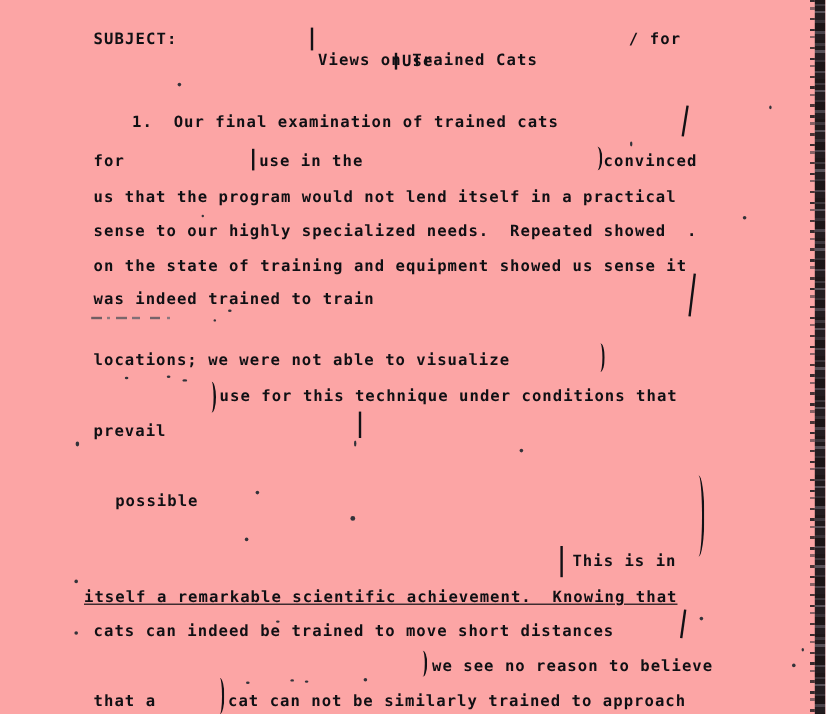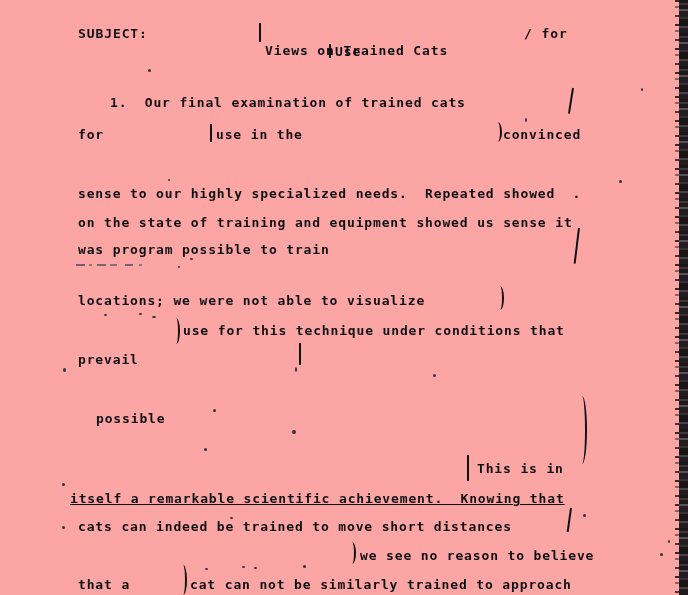--- a/index.html
+++ b/index.html
@@ -120,26 +120,27 @@
   <div class="tl" style="left:78px; top:128px;text-align:center;">for</div>
 
   <div class="stroke" style="left:210px; top:124px; width:2px; height:18px;"></div>
 
   <div class="tl" style="left:216px; top:128px;">use in the</div>
 
   <div class="stroke curve" style="left:494px; top:122px; width:6px; height:20px;"></div>
 
   <div class="tl" style="left:503px; top:128px;">convinced</div>
 
+  <div class="tl" style="left:78px; top:158px;">us that the program would not lend itself in a practical</div>
 
   <div class="tl" style="left:78px; top:187px;">sense to our highly specialized needs.  Repeated showed  .</div>
 
   <div class="tl" style="left:78px; top:216px;">on the state of training and equipment showed us sense it</div>
 
-  <div class="tl" style="left:78px; top:243px;">was program possible to train</div>
+  <div class="tl" style="left:78px; top:243px;">was indeed trained to train</div>
 
   <div class="stroke" style="left:578px; top:228px; width:2px; height:36px; transform:rotate(7deg);"></div>
 
   <div class="dashline" style="left:76px; top:264px; width:72px;"></div>
 
   <div class="tl" style="left:78px; top:294px;">locations; we were not able to visualize</div>
 
   <div class="stroke curve" style="left:497px; top:286px; width:5px; height:24px;"></div>
 
   <div class="stroke curve" style="left:173px; top:318px; width:5px; height:26px;"></div>

